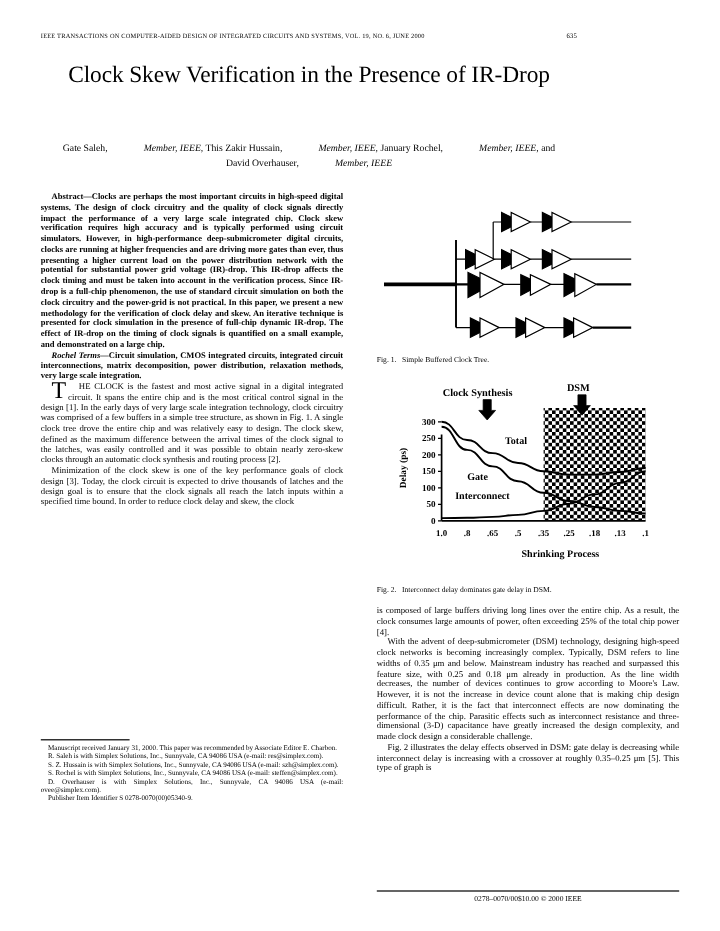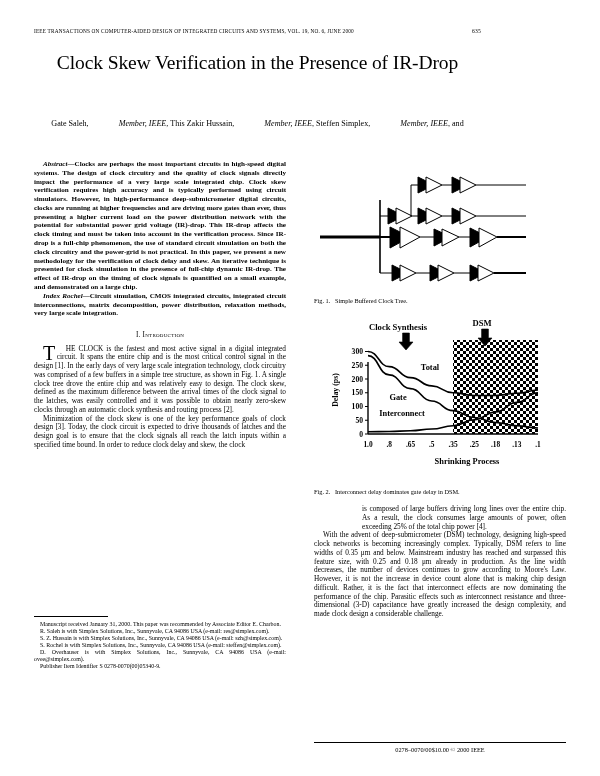--- a/index.html
+++ b/index.html
@@ -73,31 +73,31 @@
     text-align: justify;
   }
   .col-left { left: 34px; top: 160px; }
   .col-right { left: 314px; top: 160px; }
 
   .col p {
     margin: 0 0 0 0;
     text-indent: 9px;
     text-align: justify;
   }
-  .col p.noind { text-indent: 0; margin-left: 48px; }
+  .col p.noind { text-indent: 0; }
 
   .abstract {
     font-weight: bold;
     text-align: justify;
     font-size: 7.1px;
     line-height: 1.24;
     text-indent: 9px;
     margin: 0;
   }
-  .abstract .lead { font-style: italic; font-weight: bold; }
+  .abstract .lead { font-weight: bold; }
 
   .indexterms {
     font-weight: bold;
     text-align: justify;
     font-size: 7.1px;
     line-height: 1.24;
     text-indent: 9px;
     margin: 9px 0 0 0;
   }
   .indexterms .lead { font-style: italic; font-weight: bold; }
@@ -202,30 +202,30 @@
   <div class="runhead">
     <span class="rh-left">IEEE TRANSACTIONS ON COMPUTER-AIDED DESIGN OF INTEGRATED CIRCUITS AND SYSTEMS, VOL. 19, NO. 6, JUNE 2000</span>
     <span class="rh-right">635</span>
   </div>
 
   <div class="title">
     <div>Clock Skew Verification in the Presence of IR-Drop</div>
   </div>
 
   <div class="authors">
-    <div><span>Gate Saleh, </span><i>Member, IEEE</i><span>, This Zakir Hussain, </span><i>Member, IEEE</i><span>, Steffen Simplex, </span><i>Member, IEEE</i><span>, and</span></div>
+    <div><span>Gate Saleh, </span><i>Member, IEEE</i><span>, This Zakir Hussain, </span><i>Member, IEEE</i><span>, January Rochel, </span><i>Member, IEEE</i><span>, and</span></div>
+    <div><span>David Overhauser, </span><i>Member, IEEE</i></div>
   </div>
 
   <div class="col col-left">
 
     <p class="abstract"><span class="lead">Abstract—</span><span>Clocks are perhaps the most important circuits in high-speed digital systems. The design of clock circuitry and the quality of clock signals directly impact the performance of a very large scale integrated chip. Clock skew verification requires high accuracy and is typically performed using circuit simulators. However, in high-performance deep-submicrometer digital circuits, clocks are running at higher frequencies and are driving more gates than ever, thus presenting a higher current load on the power distribution network with the potential for substantial power grid voltage (IR)-drop. This IR-drop affects the clock timing and must be taken into account in the verification process. Since IR-drop is a full-chip phenomenon, the use of standard circuit simulation on both the clock circuitry and the power-grid is not practical. In this paper, we present a new methodology for the verification of clock delay and skew. An iterative technique is presented for clock simulation in the presence of full-chip dynamic IR-drop. The effect of IR-drop on the timing of clock signals is quantified on a small example, and demonstrated on a large chip.</span></p>
 
-    <p class="indexterms"><span class="lead">Index Rochel—</span><span>Circuit simulation, CMOS integrated circuits, integrated circuit interconnections, matrix decomposition, power distribution, relaxation methods, very large scale integration.</span></p>
-
-    <div class="sec-head">I. Introduction</div>
+    <p class="indexterms"><span class="lead">Rochel Terms—</span><span>Circuit simulation, CMOS integrated circuits, integrated circuit interconnections, matrix decomposition, power distribution, relaxation methods, very large scale integration.</span></p>
+
 
     <p class="dropcap-par"><span class="dropcap">T</span><span class="smallcaps">HE CLOCK</span><span> is the fastest and most active signal in a digital integrated circuit. It spans the entire chip and is the most critical control signal in the design [1]. In the early days of very large scale integration technology, clock circuitry was comprised of a few buffers in a simple tree structure, as shown in Fig. 1. A single clock tree drove the entire chip and was relatively easy to design. The clock skew, defined as the maximum difference between the arrival times of the clock signal to the latches, was easily controlled and it was possible to obtain nearly zero-skew clocks through an automatic clock synthesis and routing process [2].</span></p>
 
     <p>Minimization of the clock skew is one of the key performance goals of clock design [3]. Today, the clock circuit is expected to drive thousands of latches and the design goal is to ensure that the clock signals all reach the latch inputs within a specified time bound. In order to reduce clock delay and skew, the clock</p>
   </div>
 
   <div class="fig1">
     <svg width="248" height="124" viewBox="0 0 248 124" xmlns="http://www.w3.org/2000/svg">
       <g stroke="#000" fill="none" stroke-width="1.2">
 
@@ -362,20 +362,21 @@
     </svg>
   </div>
 
   <div class="figcap figcap-2">
     <span>Fig. 2.</span>&nbsp;&nbsp;&nbsp;<span>Interconnect delay dominates gate delay in DSM.</span>
   </div>
 
   <div class="col col-right" style="top:505px;">
     <p class="noind">is composed of large buffers driving long lines over the entire chip. As a result, the clock consumes large amounts of power, often exceeding 25% of the total chip power [4].</p>
     <p>With the advent of deep-submicrometer (DSM) technology, designing high-speed clock networks is becoming increasingly complex. Typically, DSM refers to line widths of 0.35 μm and below. Mainstream industry has reached and surpassed this feature size, with 0.25 and 0.18 μm already in production. As the line width decreases, the number of devices continues to grow according to Moore's Law. However, it is not the increase in device count alone that is making chip design difficult. Rather, it is the fact that interconnect effects are now dominating the performance of the chip. Parasitic effects such as interconnect resistance and three-dimensional (3-D) capacitance have greatly increased the design complexity, and made clock design a considerable challenge.</p>
+    <p>Fig. 2 illustrates the delay effects observed in DSM: gate delay is decreasing while interconnect delay is increasing with a crossover at roughly 0.35–0.25 μm [5]. This type of graph is</p>
   </div>
 
   <div class="footnote-rule"></div>
   <div class="footnotes">
     <p>Manuscript received January 31, 2000. This paper was recommended by Associate Editor E. Charbon.</p>
     <p>R. Saleh is with Simplex Solutions, Inc., Sunnyvale, CA 94086 USA (e-mail: res@simplex.com).</p>
     <p>S. Z. Hussain is with Simplex Solutions, Inc., Sunnyvale, CA 94086 USA (e-mail: szh@simplex.com).</p>
     <p>S. Rochel is with Simplex Solutions, Inc., Sunnyvale, CA 94086 USA (e-mail: steffen@simplex.com).</p>
     <p>D. Overhauser is with Simplex Solutions, Inc., Sunnyvale, CA 94086 USA (e-mail: ovee@simplex.com).</p>
     <p>Publisher Item Identifier S 0278-0070(00)05340-9.</p>

